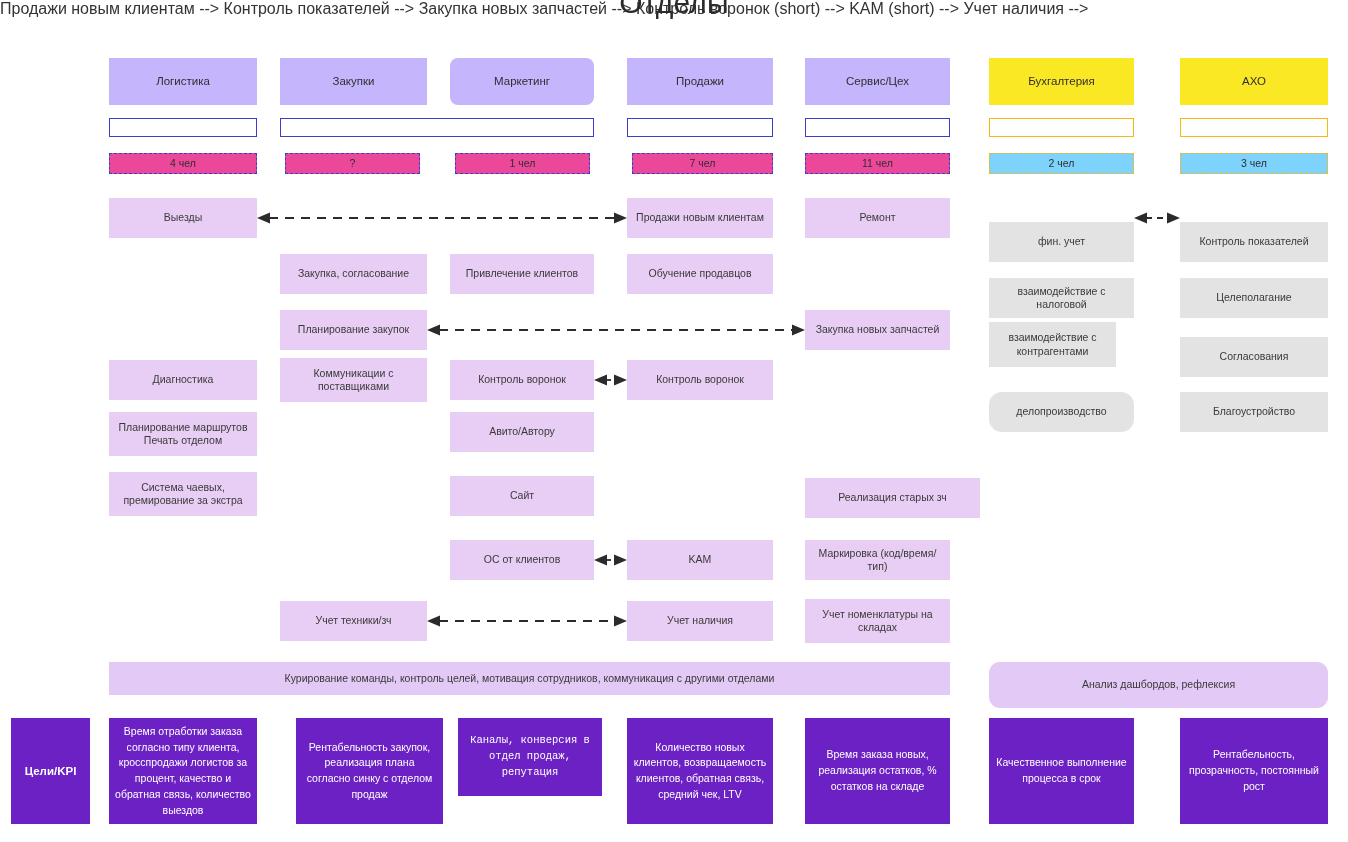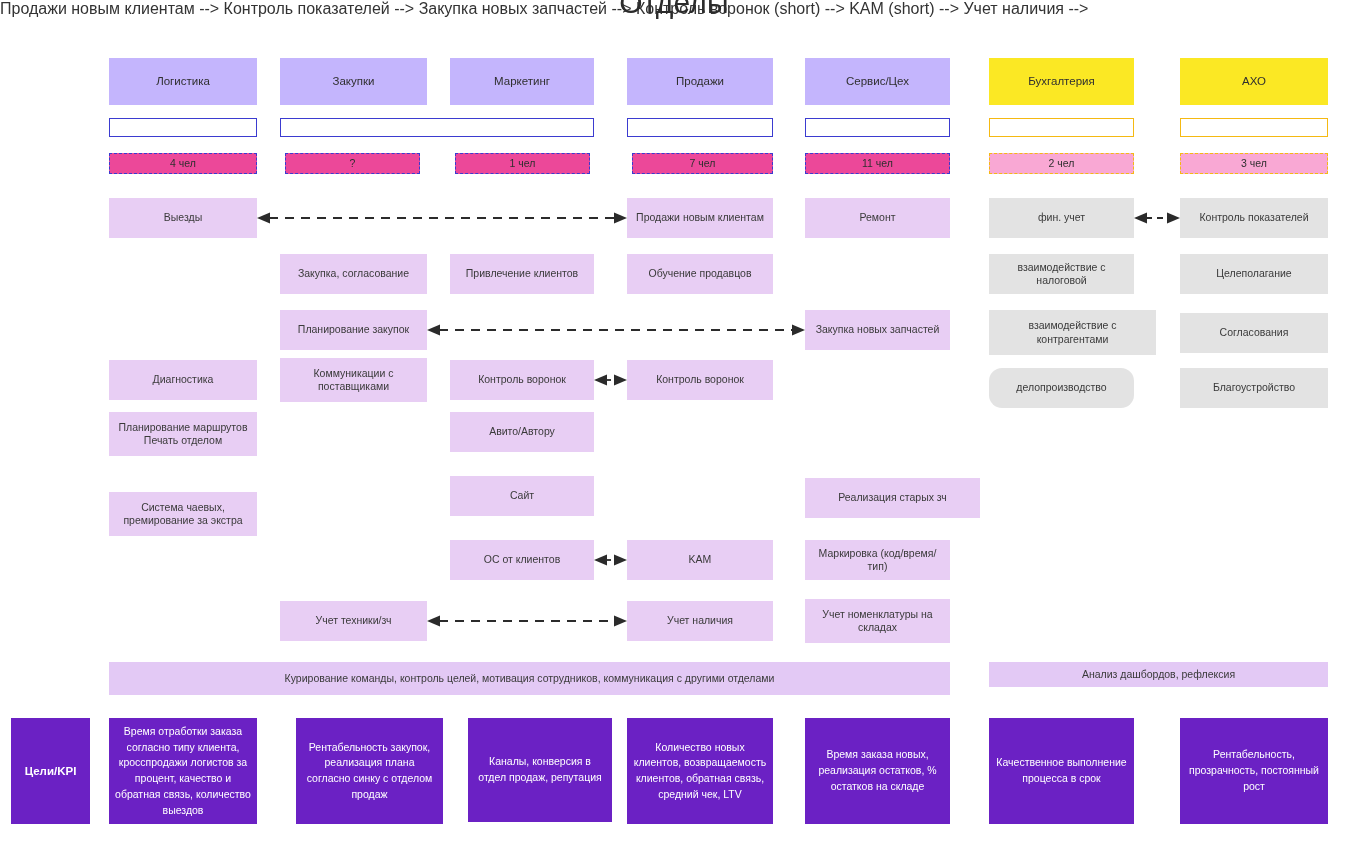--- a/index.html
+++ b/index.html
@@ -34,44 +34,44 @@
     padding:2px 6px;
   }
 
   .head-blue{background:#c4b5fd;color:#2f2f2f;font-size:11.5px;}
   .head-yellow{background:#fbe824;color:#2f2f2f;font-size:11.5px;}
 
   .name-blue{background:#ffffff;border:1.6px solid #3b3bd0;font-size:11px;}
   .name-yellow{background:#ffffff;border:1.6px solid #f5b912;font-size:11px;}
 
   .cnt-blue{background:#ec4899;border:1.8px dashed #3b3bd0;font-size:10.5px;color:#2f2f2f;}
-  .cnt-yellow{background:#f9a8d4;border:1.8px dashed #f5b912;font-size:10.5px;color:#2f2f2f;}
+  .cnt-yellow{background:#7dd3fc;border:1.8px dashed #f5b912;font-size:10.5px;color:#2f2f2f;}
 
   .task{background:#e8cef4;color:#3a3a3a;font-size:10.5px;}
-  .gray{background:#e3e3e3;color:#3a3a3a;font-size:10.5px;}
+  .gray{background:#e3e3e3;color:#3a3a3a;font-size:10.5px;margin-top:24px;}
   .wide{background:#e3c9f5;color:#3a3a3a;font-size:10.5px;}
 
   .kpi{background:#6b21c4;color:#ffffff;font-size:10.5px;line-height:1.5;}
   .kpi-label{background:#6b21c4;color:#ffffff;font-size:11.5px;font-weight:bold;}
 
   
   .conn{position:absolute;height:14px;display:block;}
   .conn svg{display:block;overflow:visible;}
 </style>
 </head>
 <body>
 
 <div id="canvas">
 
   <div class="page-title">Отделы</div>
 
   
   <div class="box head-blue" style="left:109px;top:58px;width:148px;height:47px;">Логистика</div>
   <div class="box head-blue" style="left:280px;top:58px;width:147px;height:47px;">Закупки</div>
-  <div class="box head-blue" style="left:450px;top:58px;width:144px;height:47px;">Маркетинг</div>
+  <div class="box head-blue" style="left:450px;top:58px;width:144px;height:47px;border-radius:8px;">Маркетинг</div>
   <div class="box head-blue" style="left:627px;top:58px;width:146px;height:47px;">Продажи</div>
   <div class="box head-blue" style="left:805px;top:58px;width:145px;height:47px;text-align:right;">Сервис/Цех</div>
   <div class="box head-yellow" style="left:989px;top:58px;width:145px;height:47px;">Бухгалтерия</div>
   <div class="box head-yellow" style="left:1180px;top:58px;width:148px;height:47px;">АХО</div>
 
   
   <div class="box name-blue" style="left:109px;top:118px;width:148px;height:19px;"></div>
   <div class="box name-blue" style="left:280px;top:118px;width:314px;height:19px;"></div>
   <div class="box name-blue" style="left:627px;top:118px;width:146px;height:19px;"></div>
   <div class="box name-blue" style="left:805px;top:118px;width:145px;height:19px;"></div>
@@ -115,21 +115,21 @@
   
   <div class="box task" style="left:280px;top:254px;width:147px;height:40px;">Закупка, согласование</div>
   <div class="box task" style="left:450px;top:254px;width:144px;height:40px;">Привлечение клиентов</div>
   <div class="box task" style="left:627px;top:254px;width:146px;height:40px;">Обучение продавцов</div>
   <div class="box gray" style="left:989px;top:254px;width:145px;height:40px;">взаимодействие с налоговой</div>
   <div class="box gray" style="left:1180px;top:254px;width:148px;height:40px;">Целеполагание</div>
 
   
   <div class="box task" style="left:280px;top:310px;width:147px;height:40px;">Планирование закупок</div>
   <div class="box task" style="left:805px;top:310px;width:145px;height:40px;">Закупка новых запчастей</div>
-  <div class="box gray" style="left:989px;top:310px;width:167px;height:45px;">взаимодействие с контрагентами</div>
+  <div class="box gray" style="left:989px;top:298px;width:127px;height:45px;">взаимодействие с контрагентами</div>
   <div class="box gray" style="left:1180px;top:313px;width:148px;height:40px;">Согласования</div>
 
    Закупка новых запчастей --&gt;
   <div class="conn" style="left:427px;top:323px;width:378px;">
     <svg width="378" height="14" viewBox="0 0 378 14">
       <line x1="12" y1="7" x2="366" y2="7" stroke="#2b2b2b" stroke-width="1.8" stroke-dasharray="9,7"></line>
       <polygon points="0,7 13,1.5 13,12.5" fill="#2b2b2b"></polygon>
       <polygon points="378,7 365,1.5 365,12.5" fill="#2b2b2b"></polygon>
     </svg>
   </div>
@@ -149,21 +149,21 @@
       <polygon points="0,7 13,1.5 13,12.5" fill="#2b2b2b"></polygon>
       <polygon points="33,7 20,1.5 20,12.5" fill="#2b2b2b"></polygon>
     </svg>
   </div>
 
   
   <div class="box task" style="left:109px;top:412px;width:148px;height:44px;">Планирование маршрутов Печать отделом</div>
   <div class="box task" style="left:450px;top:412px;width:144px;height:40px;">Авито/Автору</div>
 
   
-  <div class="box task" style="left:109px;top:472px;width:148px;height:44px;margin-top:20px;">Система чаевых, премирование за экстра</div>
+  <div class="box task" style="left:109px;top:472px;width:148px;height:44px;">Система чаевых, премирование за экстра</div>
   <div class="box task" style="left:450px;top:476px;width:144px;height:40px;">Сайт</div>
   <div class="box task" style="left:805px;top:478px;width:175px;height:40px;">Реализация старых зч</div>
 
   
   <div class="box task" style="left:450px;top:540px;width:144px;height:40px;">ОС от клиентов</div>
   <div class="box task" style="left:627px;top:540px;width:146px;height:40px;">KAM</div>
   <div class="box task" style="left:805px;top:540px;width:145px;height:40px;">Маркировка (код/время/тип)</div>
 
    KAM (short) --&gt;
   <div class="conn" style="left:594px;top:553px;width:33px;">
@@ -183,25 +183,25 @@
   <div class="conn" style="left:427px;top:614px;width:200px;">
     <svg width="200" height="14" viewBox="0 0 200 14">
       <line x1="12" y1="7" x2="188" y2="7" stroke="#2b2b2b" stroke-width="1.8" stroke-dasharray="9,7"></line>
       <polygon points="0,7 13,1.5 13,12.5" fill="#2b2b2b"></polygon>
       <polygon points="200,7 187,1.5 187,12.5" fill="#2b2b2b"></polygon>
     </svg>
   </div>
 
   
   <div class="box wide" style="left:109px;top:662px;width:841px;height:33px;">Курирование команды, контроль целей, мотивация сотрудников, коммуникация с другими отделами</div>
-  <div class="box wide" style="left:989px;top:662px;width:339px;height:25px;">Анализ дашбордов, рефлексия</div>
+  <div class="box wide" style="left:989px;top:662px;width:339px;height:46px;border-radius:11px;">Анализ дашбордов, рефлексия</div>
 
   
   <div class="box kpi-label" style="left:11px;top:718px;width:79px;height:106px;">Цели/KPI</div>
   <div class="box kpi" style="left:109px;top:718px;width:148px;height:106px;">Время отработки заказа согласно типу клиента, кросспродажи логистов за процент, качество и обратная связь, количество выездов</div>
   <div class="box kpi" style="left:296px;top:718px;width:147px;height:106px;">Рентабельность закупок, реализация плана согласно синку с отделом продаж</div>
-  <div class="box kpi" style="left:468px;top:718px;width:144px;height:104px;">Каналы, конверсия в отдел продаж, репутация</div>
+  <div class="box kpi" style="left:458px;top:718px;width:144px;height:78px;font-family:Liberation Mono, monospace;">Каналы, конверсия в отдел продаж, репутация</div>
   <div class="box kpi" style="left:627px;top:718px;width:146px;height:106px;">Количество новых клиентов, возвращаемость клиентов, обратная связь, средний чек, LTV</div>
   <div class="box kpi" style="left:805px;top:718px;width:145px;height:106px;">Время заказа новых, реализация остатков, % остатков на складе</div>
   <div class="box kpi" style="left:989px;top:718px;width:145px;height:106px;">Качественное выполнение процесса в срок</div>
   <div class="box kpi" style="left:1180px;top:718px;width:148px;height:106px;">Рентабельность, прозрачность, постоянный рост</div>
 
 </div>
 
 </body></html>

